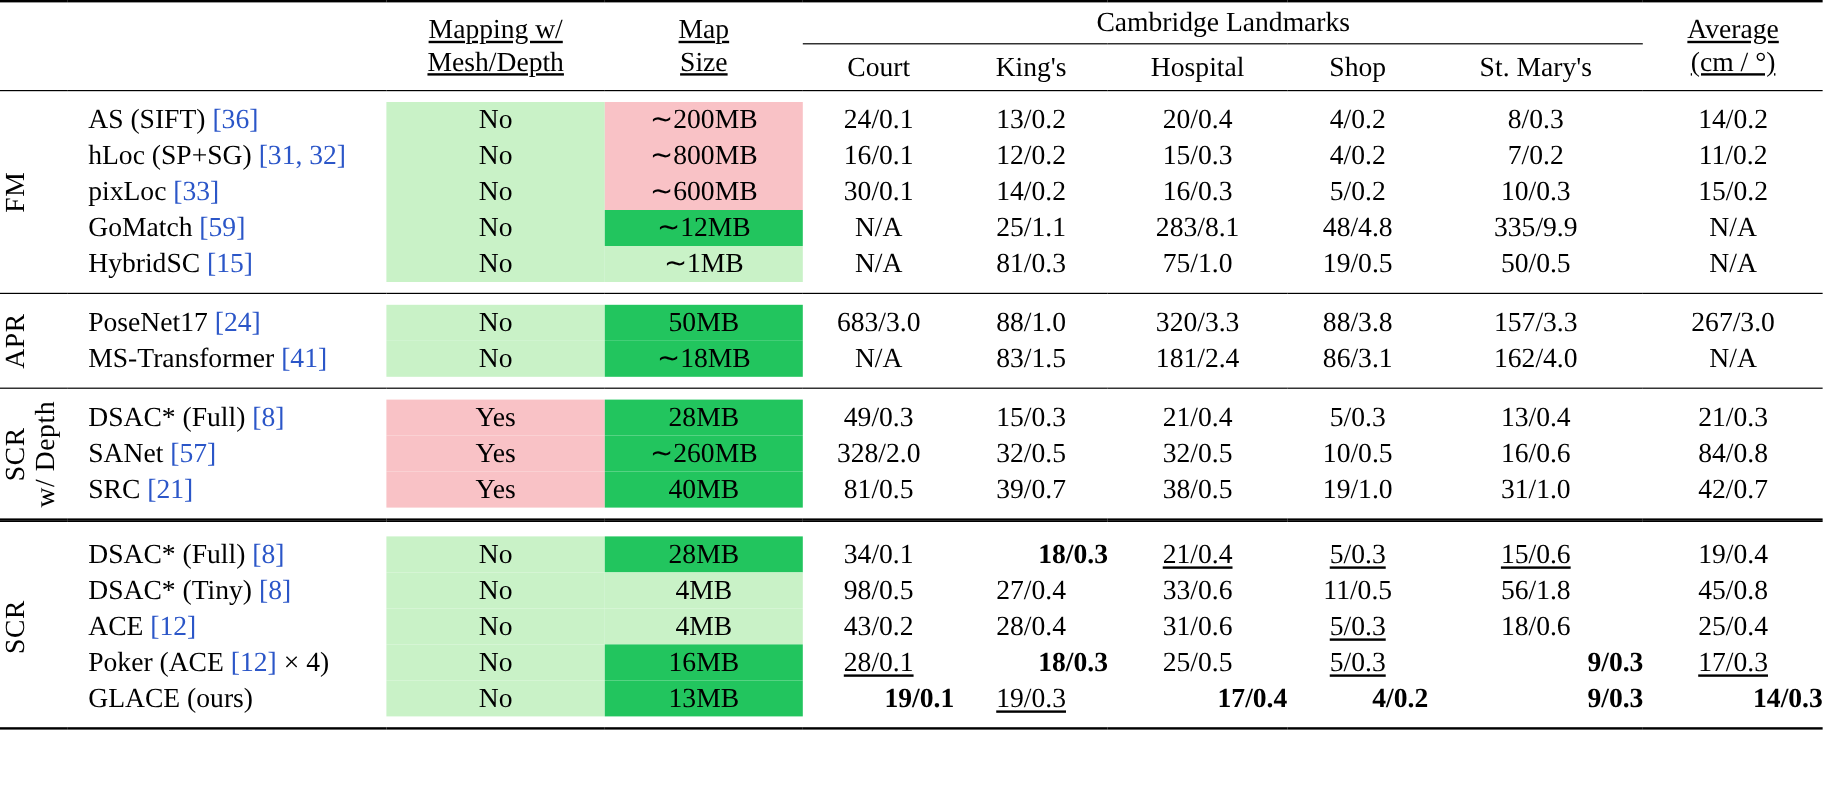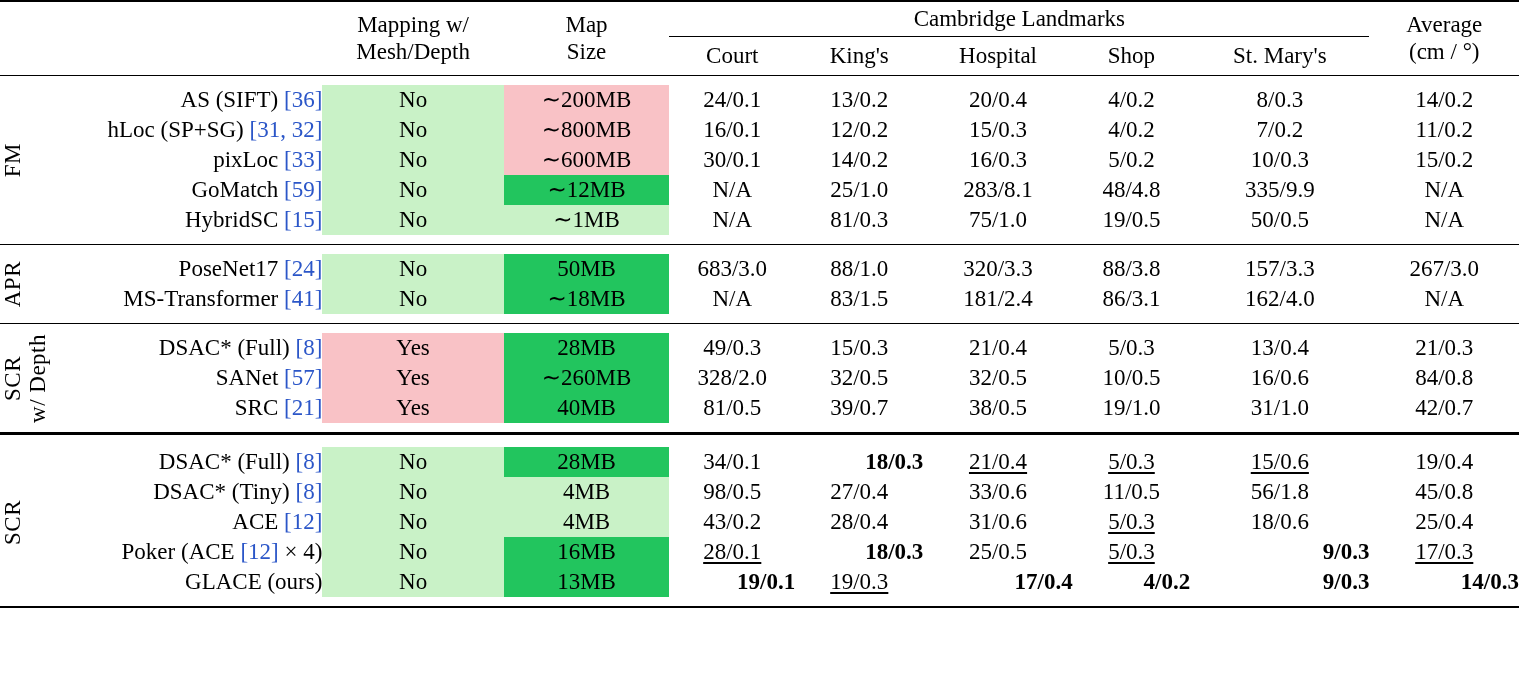--- a/index.html
+++ b/index.html
@@ -28,33 +28,33 @@
     font-weight:normal;
     white-space:nowrap;
   }
   .rule-top td{border-top:2.5px solid #000;}
   .rule-mid td{border-top:1.3px solid #000;}
   .rule-thin td{border-top:1.1px solid #000;}
   .rule-double-top td{border-top:2.5px solid #000;}
   .rule-double-bot td{border-top:1.3px solid #000;}
   .rule-bottom td{border-top:2.5px solid #000;}
 
-  .hdr-cell{padding:5px 4px 5px 4px;line-height:1.15;}
+  .hdr-cell{padding:5px 4px 5px 4px;line-height:1.15;text-decoration:underline;}
   .grp-label{
     writing-mode:vertical-rl;
     transform:rotate(180deg);
     font-size:23px;
     letter-spacing:0.5px;
     line-height:1.1;
     text-align:center;
     white-space:nowrap;
   }
   td.group{width:52px;}
   td.method{
-    text-align:right;
+    text-align:left;
     padding-left:18px;
     width:250px;
     margin-top:10px;
   }
   td.mapping{width:170px;}
   td.mapsize{width:155px;}
   td.num{width:118px;}
   td.avg{width:135px;}
   .row td{height:30px;line-height:30px;}
   .cite{color:#2b56c8;}
@@ -162,21 +162,21 @@
           <td class="num ">16/0.3</td>
           <td class="num ">5/0.2</td>
           <td class="num ">10/0.3</td>
           <td class="avg ">15/0.2</td>
         </tr>
         <tr class="row">
           <td class="method">GoMatch  <span class="cite">[59]</span></td>
           <td class="mapping green">No</td>
           <td class="mapsize orange">∼12MB</td>
           <td class="num ">N/A</td>
-          <td class="num ">25/1.0</td>
+          <td class="num ">25/1.1</td>
           <td class="num ">283/8.1</td>
           <td class="num ">48/4.8</td>
           <td class="num ">335/9.9</td>
           <td class="avg ">N/A</td>
         </tr>
         <tr class="row">
           <td class="method">HybridSC  <span class="cite">[15]</span></td>
           <td class="mapping green">No</td>
           <td class="mapsize green">∼1MB</td>
           <td class="num ">N/A</td>

